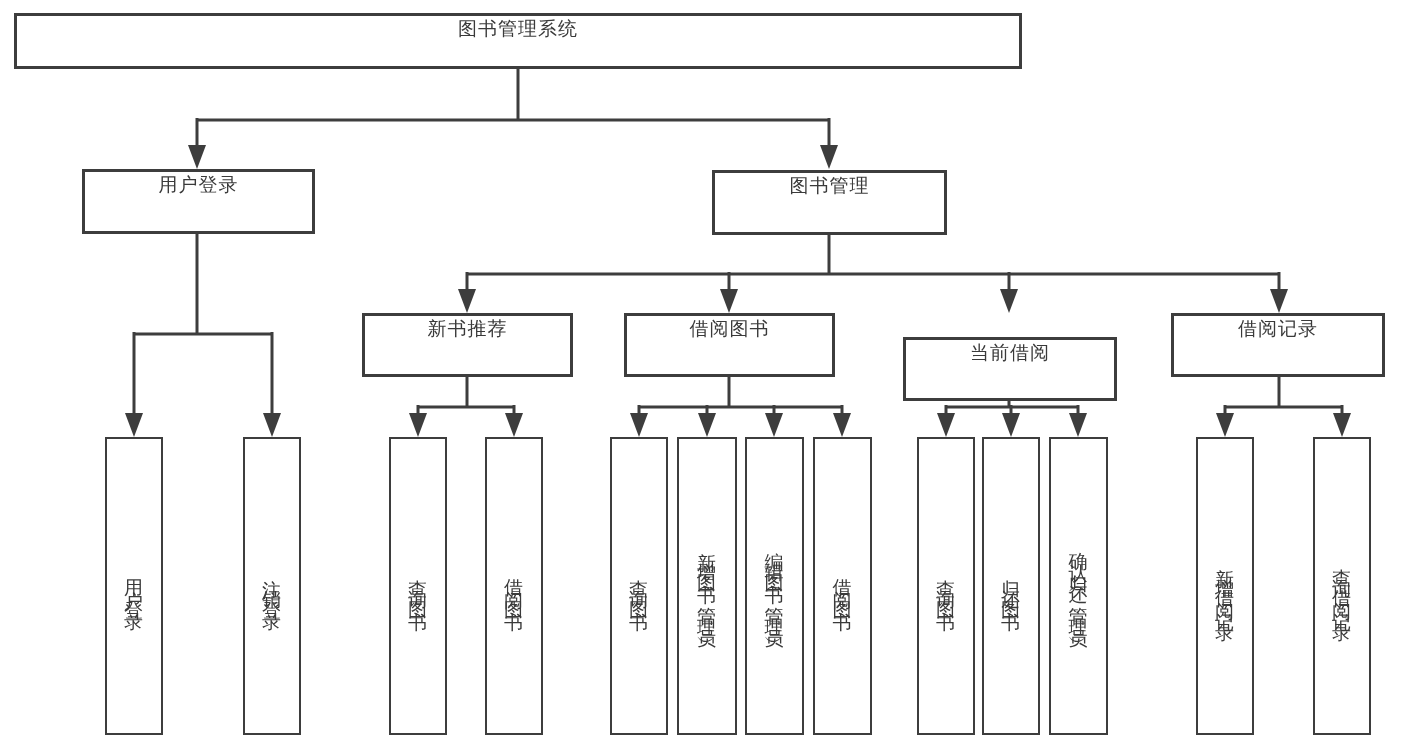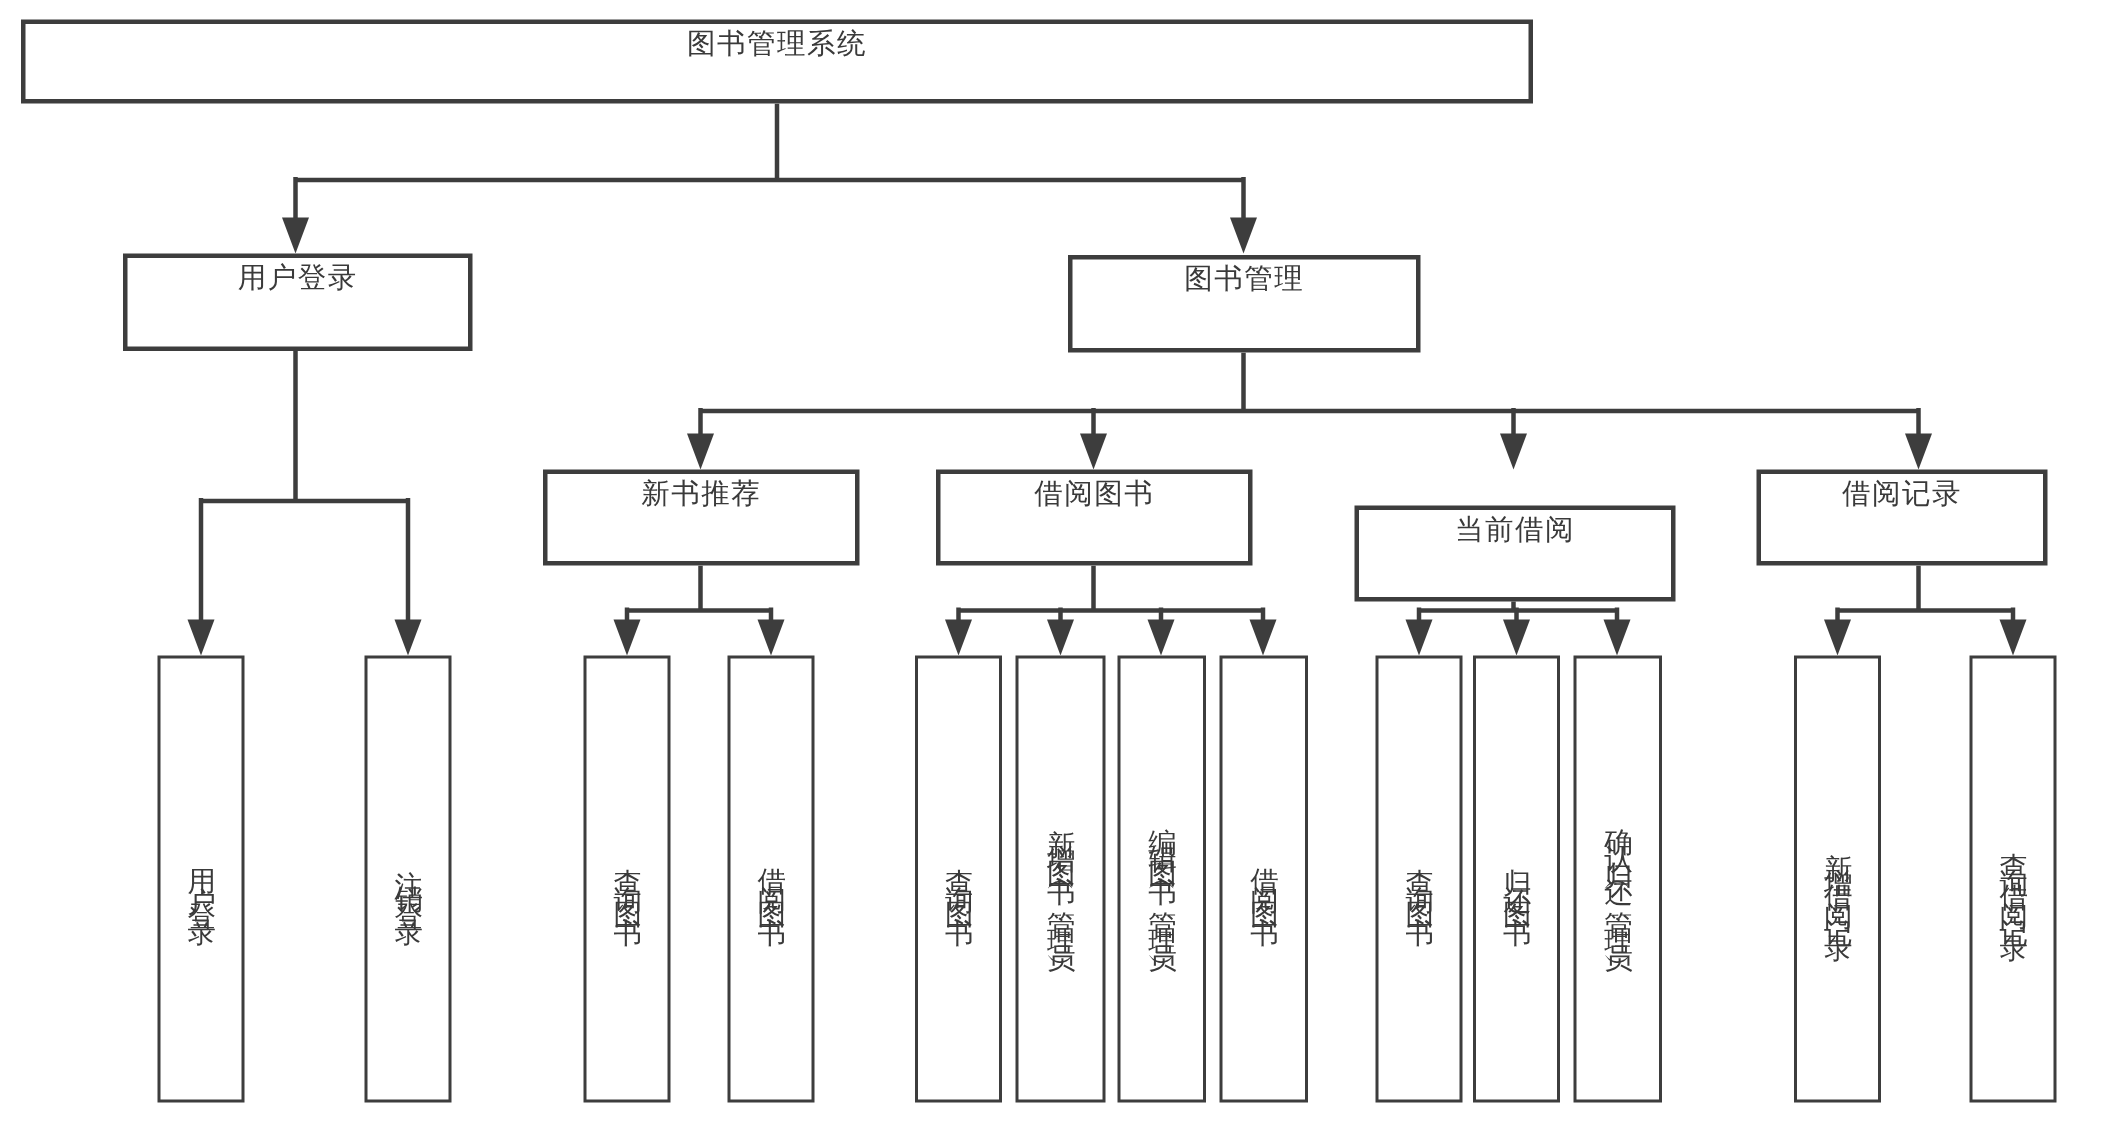--- a/index.html
+++ b/index.html
@@ -153,21 +153,21 @@
 
   <div class="hbox" style="left:712px; top:170px; width:235px; height:65px;">
     <span>图书管理</span>
   </div>
   <div class="hbox" style="left:624px; top:313px; width:211px; height:64px;">
     <span>借阅图书</span>
   </div>
   <div class="hbox" style="left:903px; top:313px; width:214px; height:64px;margin-top:24px;">
     <span>当前借阅</span>
   </div>
-  <div class="hbox" style="left:1171px; top:313px; width:194px; height:64px;">
+  <div class="hbox" style="left:1171px; top:313px; width:214px; height:64px;">
     <span>借阅记录</span>
   </div>
 
   <div class="leaf" style="left:105px; width:58px;">
     <span class="vtext">用户登录</span>
   </div>
   <div class="leaf" style="left:243px; width:58px;">
     <span class="vtext">注销登录</span>
   </div>
 

